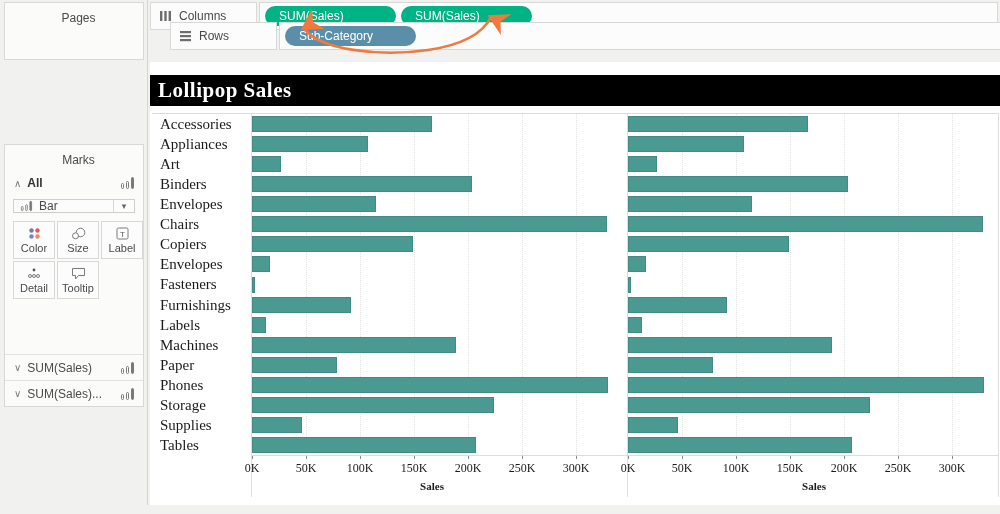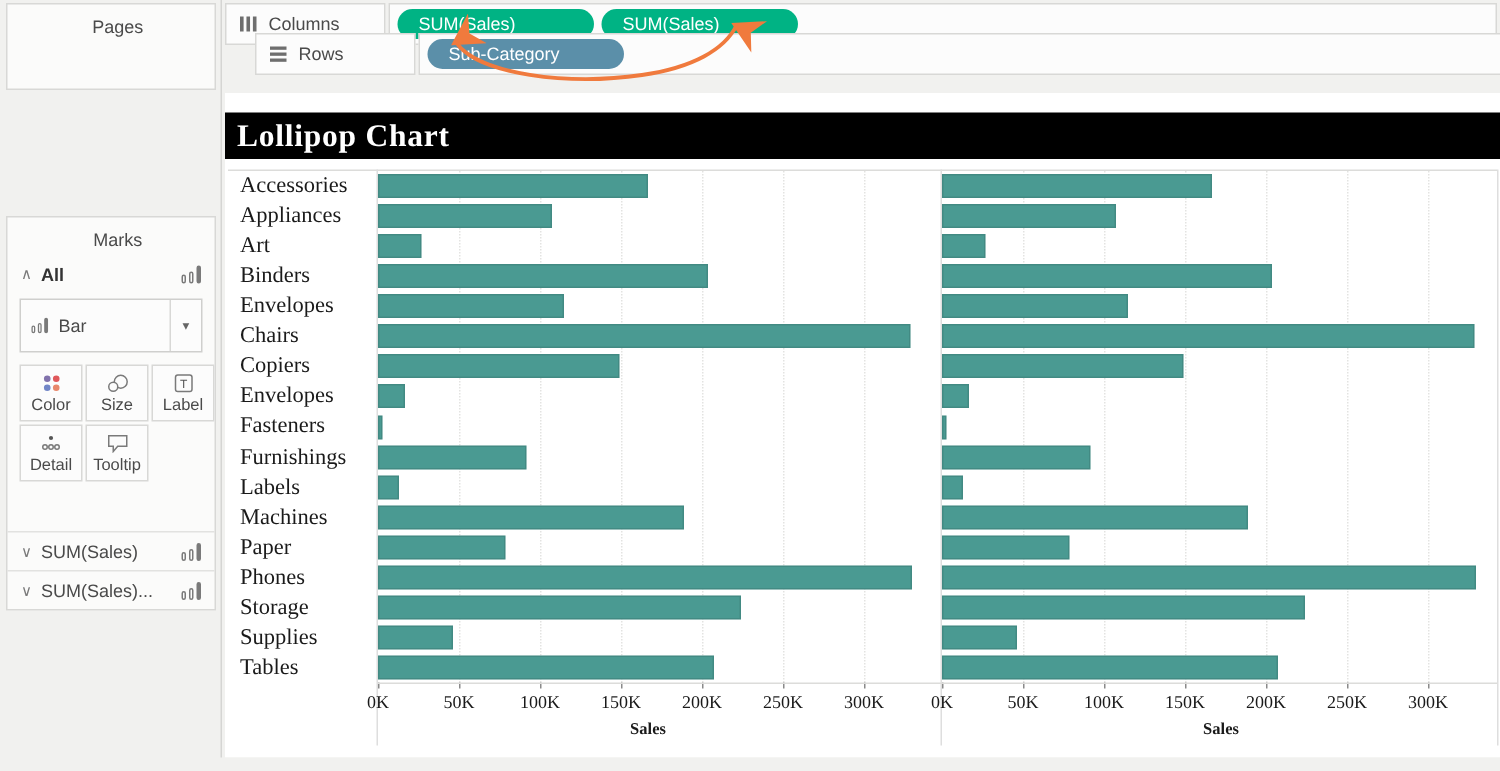--- a/index.html
+++ b/index.html
@@ -14,21 +14,21 @@
           border:1px solid #d8d8d6; }
   .card-label { padding:8px 0 0 9px; color:#4a4a4a;text-align:center; }
   #pages-card  { top:2px;  height:58px; }
   #filters-card{ top:66px; height:72px; }
   #marks-card  { top:144px; height:263px; display:flex; flex-direction:column; }
 
   .all-row { display:flex; align-items:center; padding:9px 9px 4px 9px; gap:6px; }
   .all-row .chev { color:#7a7a7a; font-size:10px; }
   .all-row .all-text { font-weight:bold; color:#333; flex:1; }
 
-  .bar-select { margin:5px 8px 4px 8px; height:36px; background:#fcfcfc;
+  .bar-select { margin:5px 8px 4px 8px; height:14px; background:#fcfcfc;
                 border:1px solid #cfcfcd; display:flex; align-items:center; }
   .bar-select .bs-main { flex:1; display:flex; align-items:center; gap:6px; padding-left:6px; }
   .bar-select .bs-caret { width:21px; align-self:stretch; border-left:1px solid #d8d8d6;
                 display:flex; align-items:center; justify-content:center; color:#666; font-size:9px; }
 
   .btn-grid { display:grid; grid-template-columns:42px 42px 42px; gap:2px; margin:4px 8px; }
   .mark-btn { height:38px; background:#fcfcfc; border:1px solid #d8d8d6;
               display:flex; flex-direction:column; align-items:center; justify-content:center; gap:2px; }
   .mark-btn span { font-size:11px; color:#4a4a4a; }
 
@@ -220,21 +220,21 @@
     <defs>
       <marker id="ah" markerWidth="9" markerHeight="9" refX="4.5" refY="1.5" orient="auto-start-reverse">
         <path d="M0,8 L4.5,0 L9,8 L4.5,5.6 Z" fill="#f07a3d"></path>
       </marker>
     </defs>
     <path d="M154,28 C168,50 230,57 278,50 C312,45 333,33 341,17" fill="none" stroke="#f07a3d" stroke-width="2.6" marker-start="url(#ah)" marker-end="url(#ah)"></path>
   </svg>
 
   <div id="worksheet">
     <div id="title-bar">
-      <span>Lollipop Chart</span>
+      <span>Lollipop Sales</span>
     </div>
     <div id="top-hline"></div>
 
     <div id="category-labels">
         <div class="cat-label" style="top: 0px;">Accessories</div>
         <div class="cat-label" style="top: 20.0588px;">Appliances</div>
         <div class="cat-label" style="top: 40.1176px;">Art</div>
         <div class="cat-label" style="top: 60.1765px;">Binders</div>
         <div class="cat-label" style="top: 80.2353px;">Envelopes</div>
         <div class="cat-label" style="top: 100.294px;">Chairs</div>

